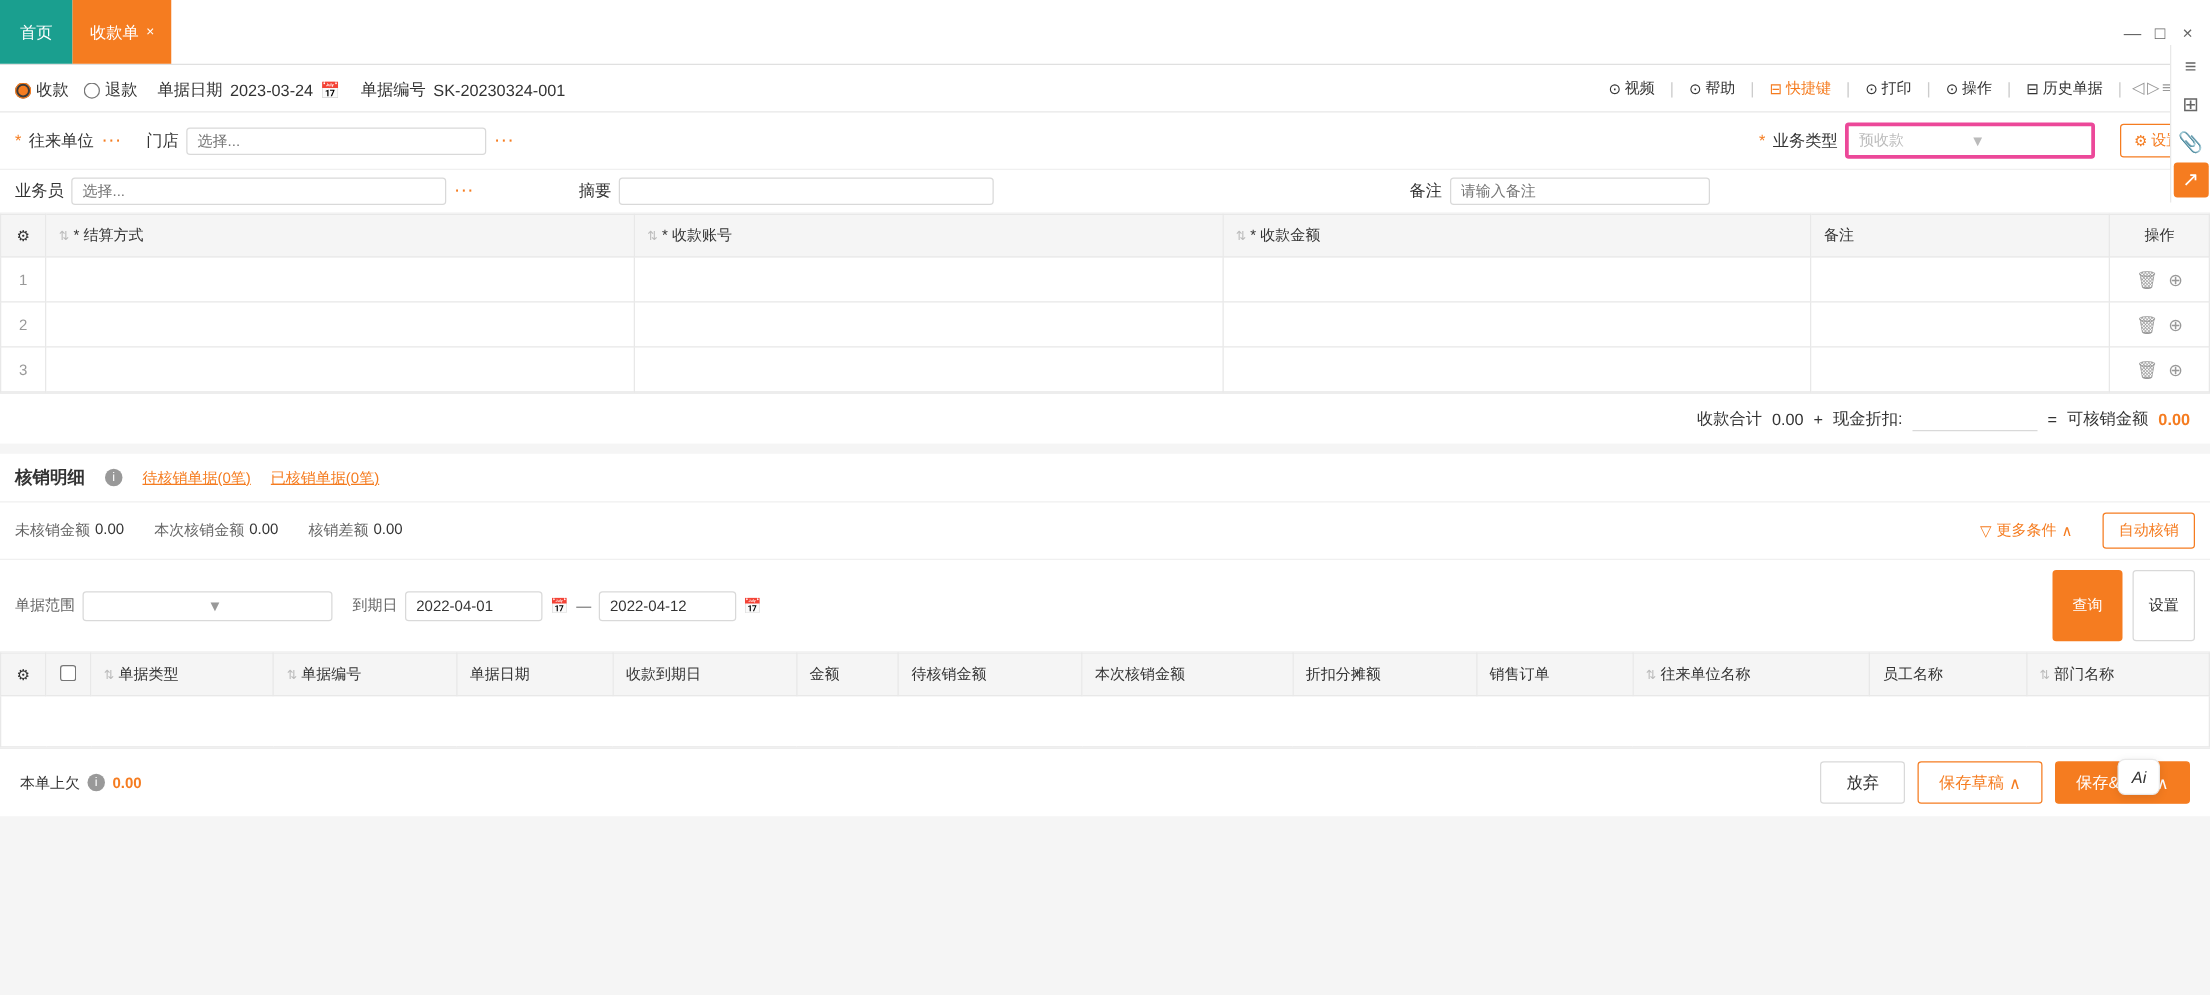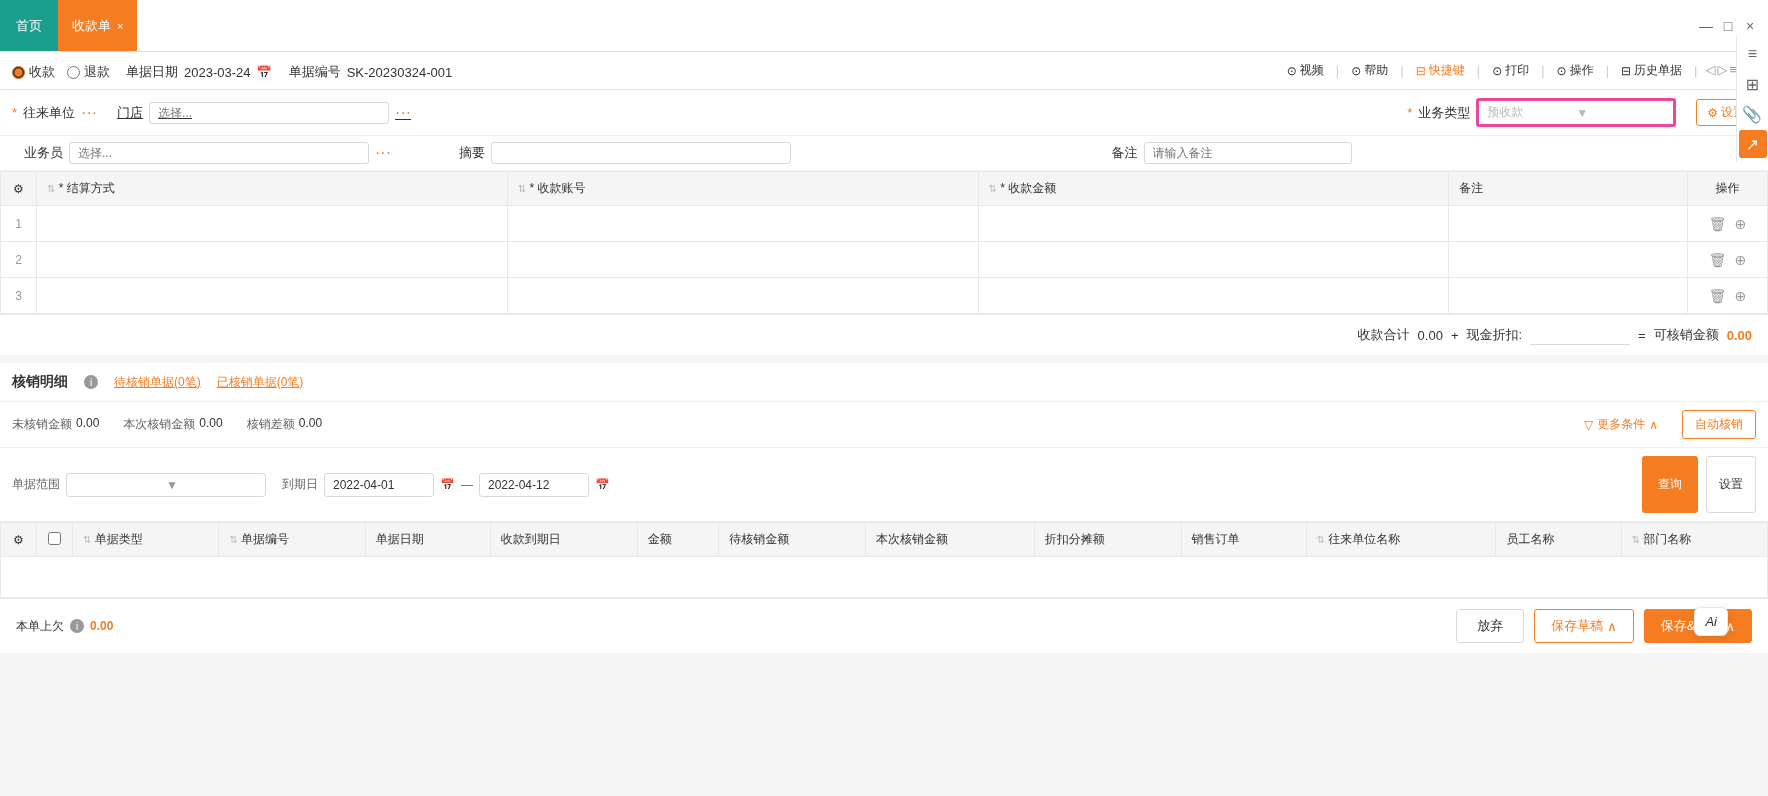--- a/index.html
+++ b/index.html
@@ -43,21 +43,21 @@
     .form-input { border: 1px solid #d9d9d9; border-radius: 3px; padding: 3px 8px; font-size: 12px; color: #bbb; outline: none; background: #fff; }
     .form-input-wide { width: 300px; }
     .form-input-medium { width: 240px; }
     .ellipsis-btn { color: #f57c20; cursor: pointer; font-size: 16px; }
     .dropdown-select { display: flex; align-items: center; border: 3px solid #ec4899; border-radius: 3px; padding: 3px 8px; background: #fff; width: 200px; }
     .dropdown-select span { flex: 1; color: #bbb; font-size: 12px; }
     .dropdown-arrow { color: #999; font-size: 10px; }
     .settings-btn { border: 1px solid #f57c20; color: #f57c20; background: #fff; border-radius: 3px; padding: 4px 10px; cursor: pointer; font-size: 12px; display: flex; align-items: center; gap: 3px; }
 
     
-    .form-fields-row2 { display: flex; align-items: center; padding: 6px 24px; border-bottom: 1px solid #f0f0f0; gap: 20px; }
+    .form-fields-row2 { display: flex; align-items: center; padding: 6px 12px; border-bottom: 1px solid #f0f0f0; gap: 36px; }
 
     
     .table-section { background: #fff; margin-top: 0; }
     table { width: 100%; border-collapse: collapse; font-size: 12px; }
     thead { background: #f5f5f5; }
     th { padding: 8px 10px; text-align: left; border: 1px solid #e8e8e8; color: #333; font-weight: normal; white-space: nowrap; }
     td { padding: 6px 10px; border: 1px solid #e8e8e8; color: #333; height: 36px; }
     .row-num { color: #999; text-align: center; width: 36px; }
     .th-gear { text-align: center; width: 36px; cursor: pointer; }
     .th-ops { text-align: center; width: 80px; }
@@ -207,21 +207,21 @@
         </div>
       </div>
     </div>
 
     <div class="form-fields-row">
       <div class="form-field">
         <span class="required">*</span>
         <label>往来单位</label>
         <span class="ellipsis-btn">···</span>
       </div>
-      <div class="form-field" style="flex:1;text-decoration:underline;">
+      <div class="form-field" style="flex:1;">
         <label>门店</label>
         <input class="form-input form-input-medium" type="text" placeholder="选择..." style="">
         <span class="ellipsis-btn">···</span>
       </div>
       <div class="form-field">
         <span class="required">*</span>
         <label>业务类型</label>
         <div class="dropdown-select">
           <span>预收款</span>
           <span class="dropdown-arrow">▼</span>

